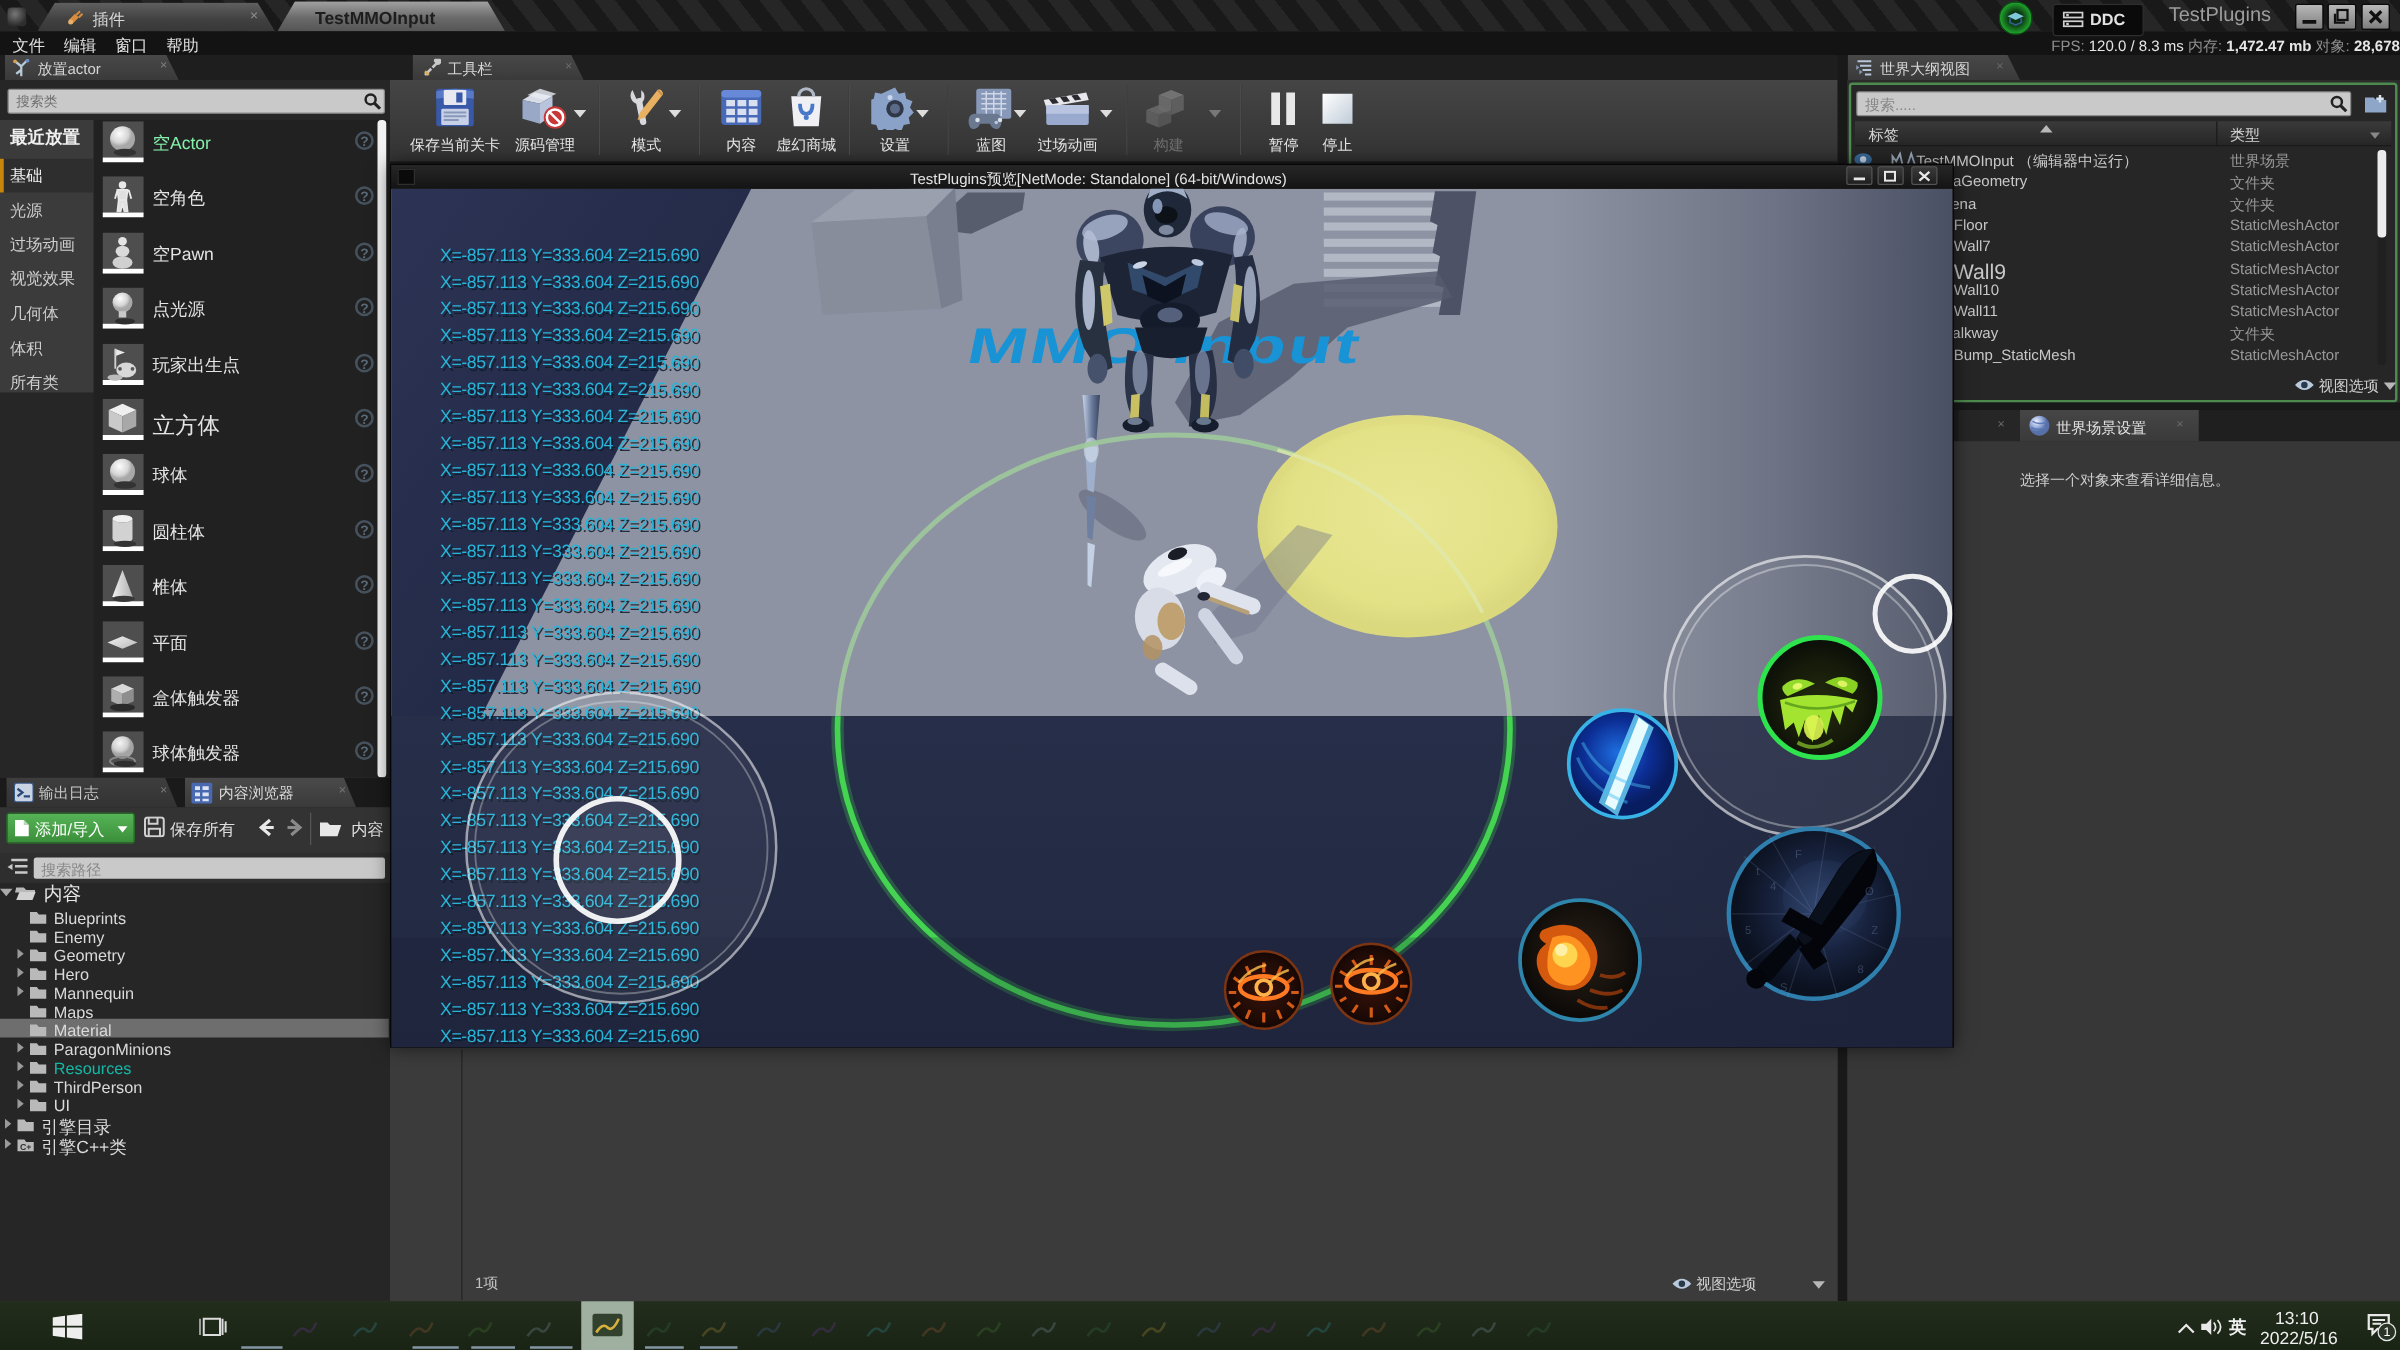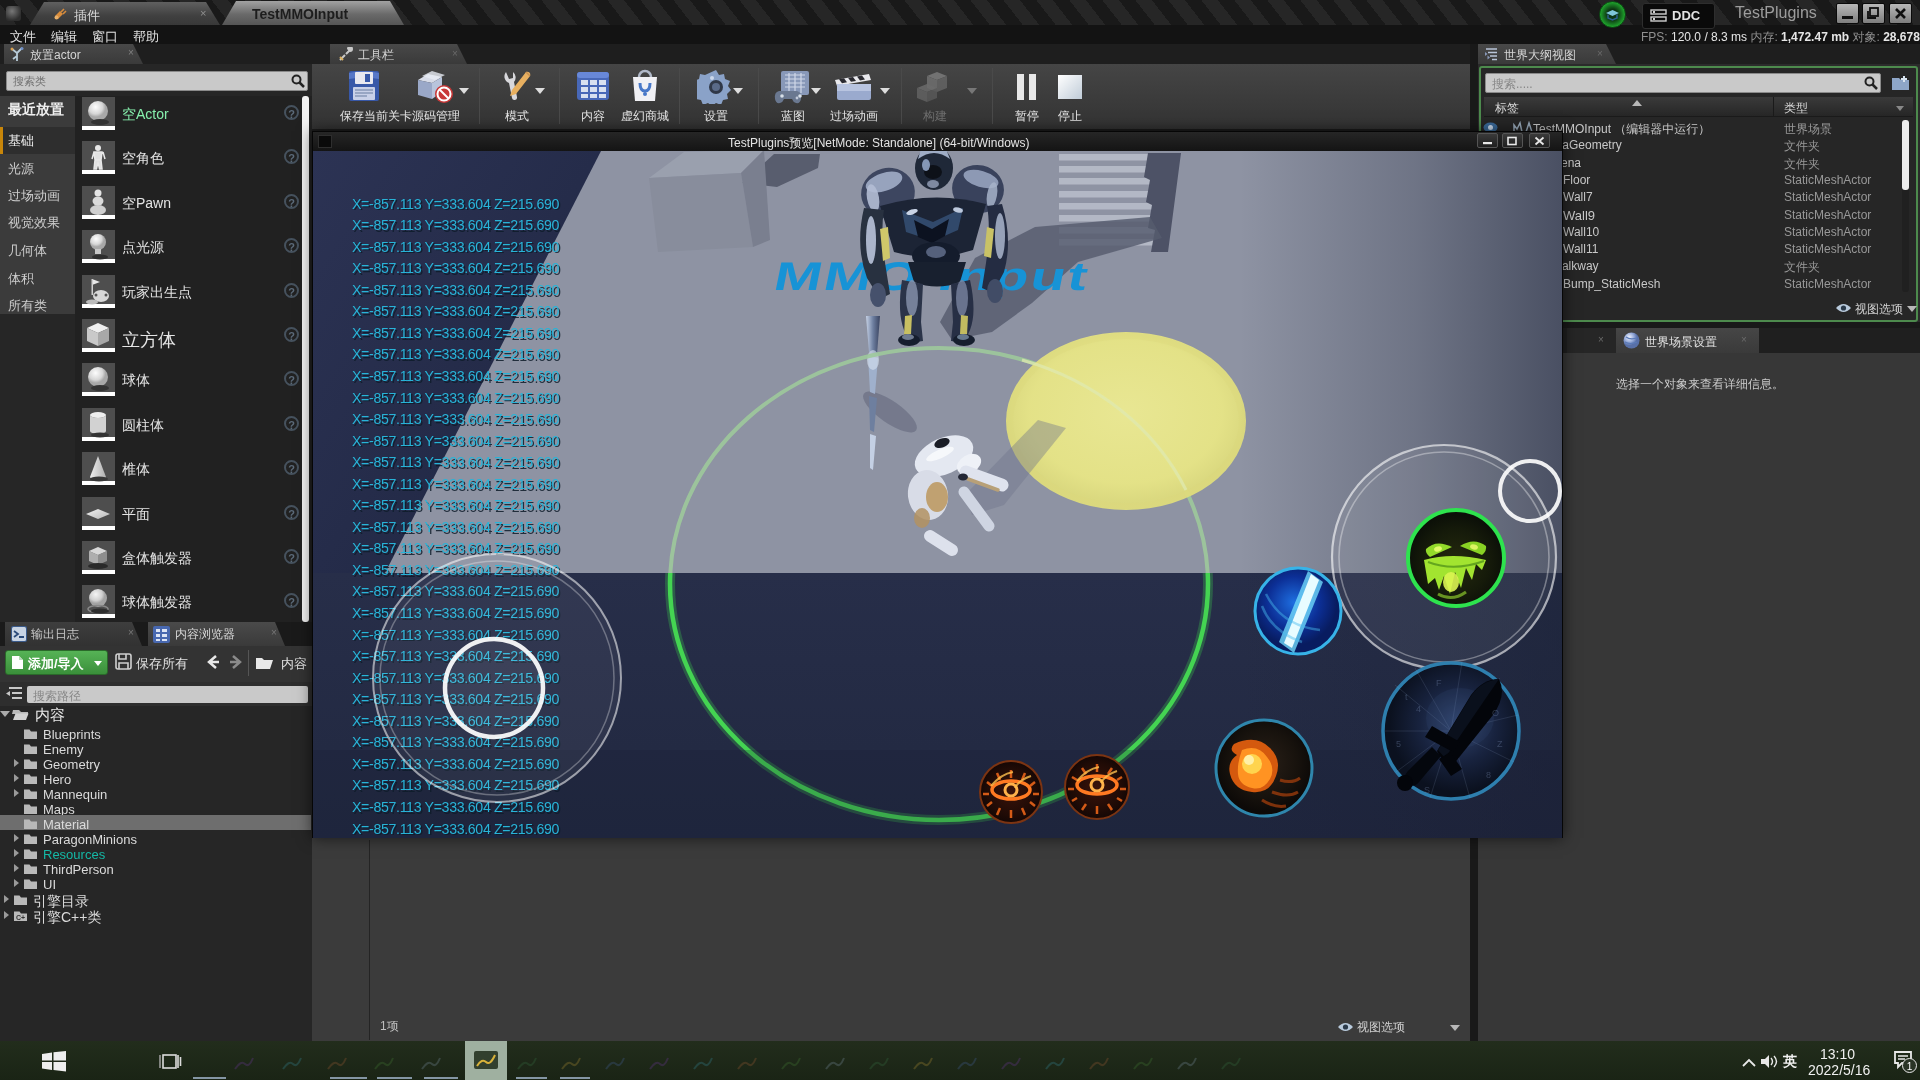--- a/index.html
+++ b/index.html
@@ -228,21 +228,21 @@
 
 <div class="a" style="left:312px;top:64px;width:1158px;height:67px;background:linear-gradient(#454545,#333333);border-bottom:2px solid #1c1c1c"></div>
 <div class="a" style="left:364px;top:69px;transform:translateX(-50%)"><svg width="36" height="34" viewBox="0 0 36 34">
         <rect x="3" y="2" width="30" height="30" rx="2" fill="#3858a8"></rect>
         <path d="M3 4 Q18 0 33 4 L33 10 Q18 7 3 10Z" fill="#5878c8"></path>
         <rect x="9" y="3" width="18" height="12" rx="1" fill="#e8e8f0"></rect>
         <rect x="19" y="5" width="5" height="8" fill="#3858a8"></rect>
         <rect x="7" y="18" width="22" height="13" rx="1" fill="#c8d0e8"></rect>
         <path d="M9 21 h18 M9 24 h18 M9 27 h12" stroke="#8898b8" stroke-width="1.5"></path>
       </svg></div>
-<span class="tx" style="left:328px;top:108px;width:72px;margin-left:12px;text-align:center;font-size:12px;color:#e6e6e6">保存当前关卡</span>
+<span class="tx" style="left:328px;top:108px;width:72px;margin-left:0px;text-align:center;font-size:12px;color:#e6e6e6">保存当前关卡</span>
 <div class="a" style="left:436px;top:70px;transform:translateX(-50%)"><svg width="40" height="34" viewBox="0 0 40 34">
         <path d="M2 10 l10 -6 14 3 -10 6z" fill="#d8dce8"></path>
         <path d="M2 10 l14 3 v16 l-14 -4z" fill="#9aa8c8"></path>
         <path d="M16 13 l10 -6 v15 l-10 7z" fill="#b8c4dc"></path>
         <path d="M6 6 l10 -5 13 4 -10 5z" fill="#e8ecf4" opacity=".8"></path>
         <circle cx="28" cy="24" r="9" fill="#c83838"></circle>
         <circle cx="28" cy="24" r="6.5" fill="none" stroke="#fff" stroke-width="2"></circle>
         <path d="M23.5 19.5 L32.5 28.5" stroke="#fff" stroke-width="2"></path>
       </svg></div>
 <span class="tx" style="left:412px;top:108px;width:48px;margin-left:0px;text-align:center;font-size:12px;color:#e6e6e6">源码管理</span>
@@ -372,21 +372,21 @@
 <span class="tx" style="left:1533px;top:121px;font-size:12px;color:#c8c8c8">TestMMOInput （编辑器中运行）</span>
 <span class="tx" style="left:1784px;top:121px;font-size:12px;color:#989898">世界场景</span>
 <span class="tx" style="left:1537px;top:138px;font-size:12px;color:#c8c8c8">ArenaGeometry</span>
 <span class="tx" style="left:1784px;top:138px;font-size:12px;color:#989898">文件夹</span>
 <span class="tx" style="left:1549px;top:156px;font-size:12px;color:#c8c8c8">Arena</span>
 <span class="tx" style="left:1784px;top:156px;font-size:12px;color:#989898">文件夹</span>
 <span class="tx" style="left:1563px;top:173px;font-size:12px;color:#c8c8c8">Floor</span>
 <span class="tx" style="left:1784px;top:173px;font-size:12px;color:#989898">StaticMeshActor</span>
 <span class="tx" style="left:1563px;top:190px;font-size:12px;color:#c8c8c8">Wall7</span>
 <span class="tx" style="left:1784px;top:190px;font-size:12px;color:#989898">StaticMeshActor</span>
-<span class="tx" style="left:1563px;top:208px;font-size:13px;color:#c8c8c8">Wall9</span>
+<span class="tx" style="left:1563px;top:208px;font-size:17px;color:#c8c8c8">Wall9</span>
 <span class="tx" style="left:1784px;top:208px;font-size:12px;color:#989898">StaticMeshActor</span>
 <span class="tx" style="left:1563px;top:225px;font-size:12px;color:#c8c8c8">Wall10</span>
 <span class="tx" style="left:1784px;top:225px;font-size:12px;color:#989898">StaticMeshActor</span>
 <span class="tx" style="left:1563px;top:242px;font-size:12px;color:#c8c8c8">Wall11</span>
 <span class="tx" style="left:1784px;top:242px;font-size:12px;color:#989898">StaticMeshActor</span>
 <span class="tx" style="left:1551px;top:259px;font-size:12px;color:#c8c8c8">Walkway</span>
 <span class="tx" style="left:1784px;top:259px;font-size:12px;color:#989898">文件夹</span>
 <span class="tx" style="left:1563px;top:277px;font-size:12px;color:#c8c8c8">Bump_StaticMesh</span>
 <span class="tx" style="left:1784px;top:277px;font-size:12px;color:#989898">StaticMeshActor</span>
 
@@ -442,21 +442,21 @@
       </g>
     </svg>
 <span class="tx" style="left:175px;top:626px;font-size:12px;color:#d8d8d8">内容浏览器</span>
 <span class="tx" style="left:271px;top:627px;font-size:10px;color:#777">×</span>
 <div class="a" style="left:0;top:646px;width:312px;height:36px;background:#333333"></div>
 <div class="a" style="left:5px;top:650px;width:103px;height:25px;background:linear-gradient(#56b356,#3a8f3a);border:1px solid #2a6a2a;border-radius:3px"></div>
 <svg class="a" style="left:11px;top:655px" width="13" height="15" viewBox="0 0 13 15">
       <path d="M1 1 h7 l4 4 v9 h-11z" fill="#fff"></path>
       <path d="M8 1 v4 h4" fill="#b8d8b8"></path>
     </svg>
-<span class="tx" style="left:28px;top:655px;font-size:13px;font-weight:bold;color:#fff">添加/导入</span>
+<span class="tx" style="left:28px;top:655px;font-size:13px;font-weight:normal;color:#fff">添加/导入</span>
 <div class="a" style="left:94px;top:661px;width:0;height:0;border-left:4px solid transparent;border-right:4px solid transparent;border-top:5px solid #fff"></div>
 <svg class="a" style="left:115px;top:653px" width="17" height="17" viewBox="0 0 17 17">
       <rect x="1" y="1" width="15" height="15" rx="2" fill="none" stroke="#d0d0d0" stroke-width="1.6"></rect>
       <path d="M4 1 v5 h7 v-5 M4 16 v-6 h9 v6" fill="none" stroke="#d0d0d0" stroke-width="1.6"></path>
     </svg>
 <span class="tx" style="left:136px;top:655px;font-size:13px;color:#e0e0e0">保存所有</span>
 <svg class="a" style="left:206px;top:654px" width="38" height="16" viewBox="0 0 38 16">
       <path d="M10 2 L3 8 l7 6 M3 8 h10" stroke="#e8e8e8" stroke-width="2.5" fill="none"></path>
       <path d="M27 2 l7 6 -7 6 M34 8 h-10" stroke="#8a8a8a" stroke-width="2.5" fill="none"></path>
     </svg>

